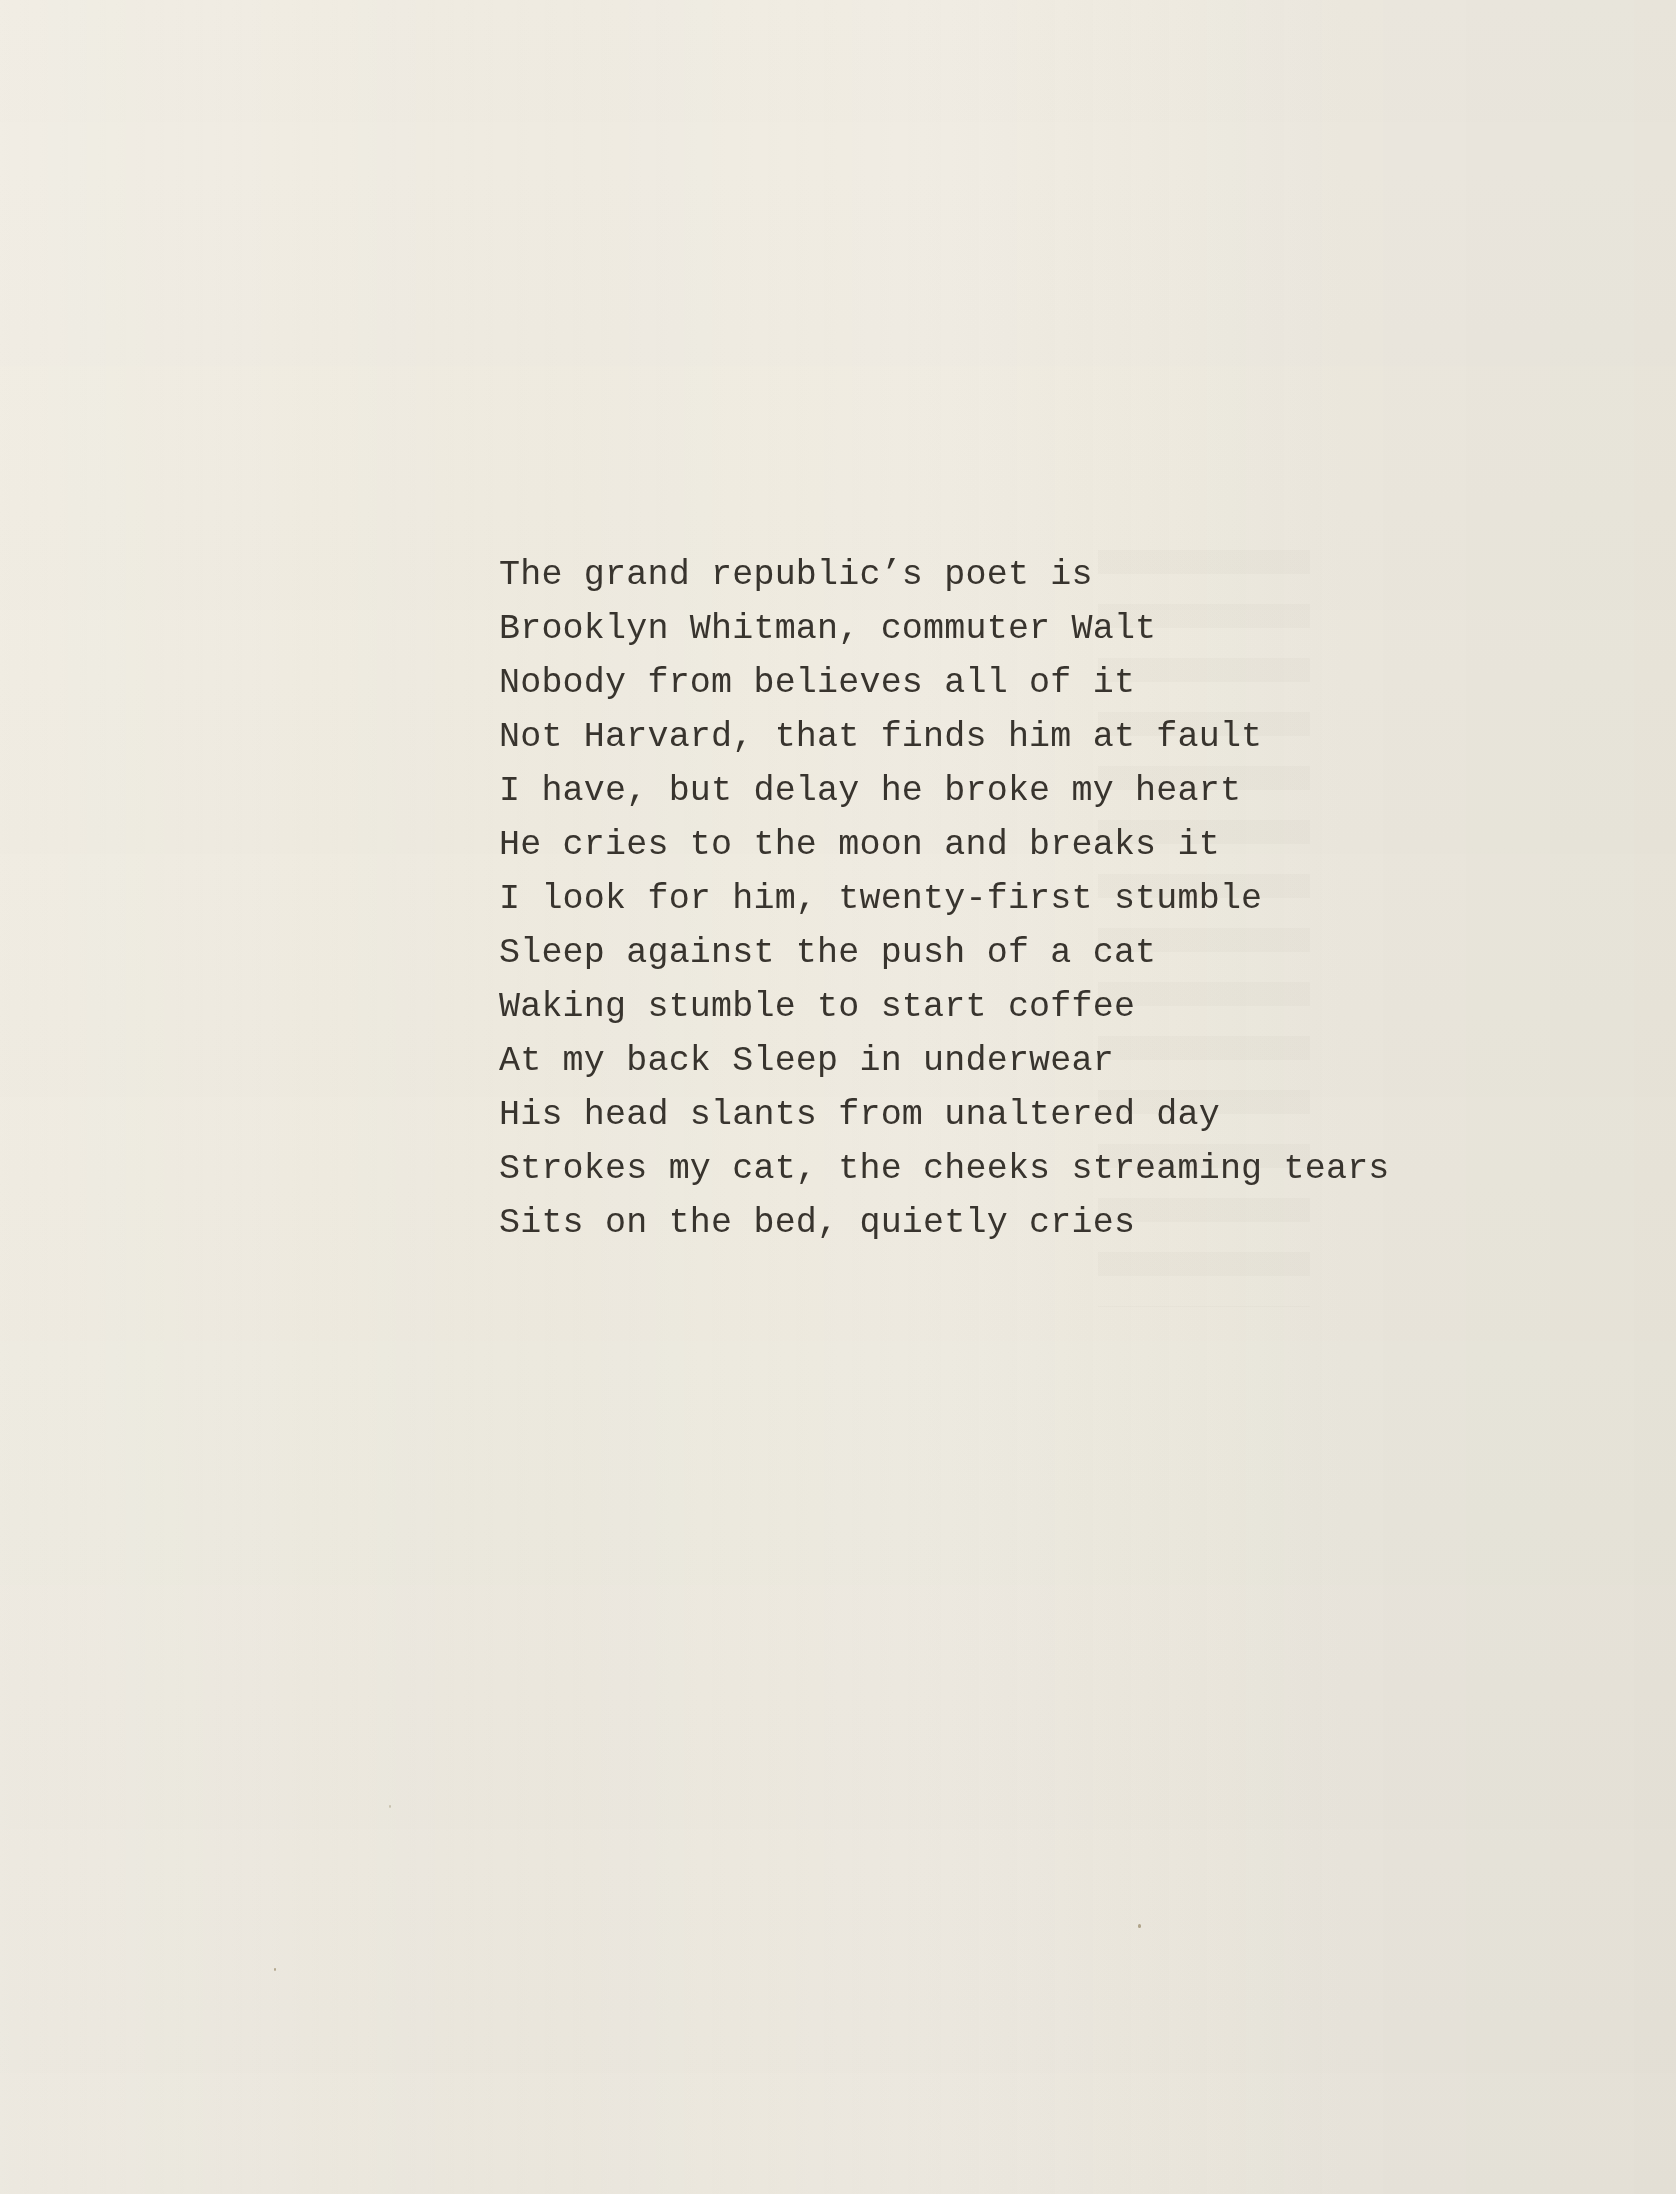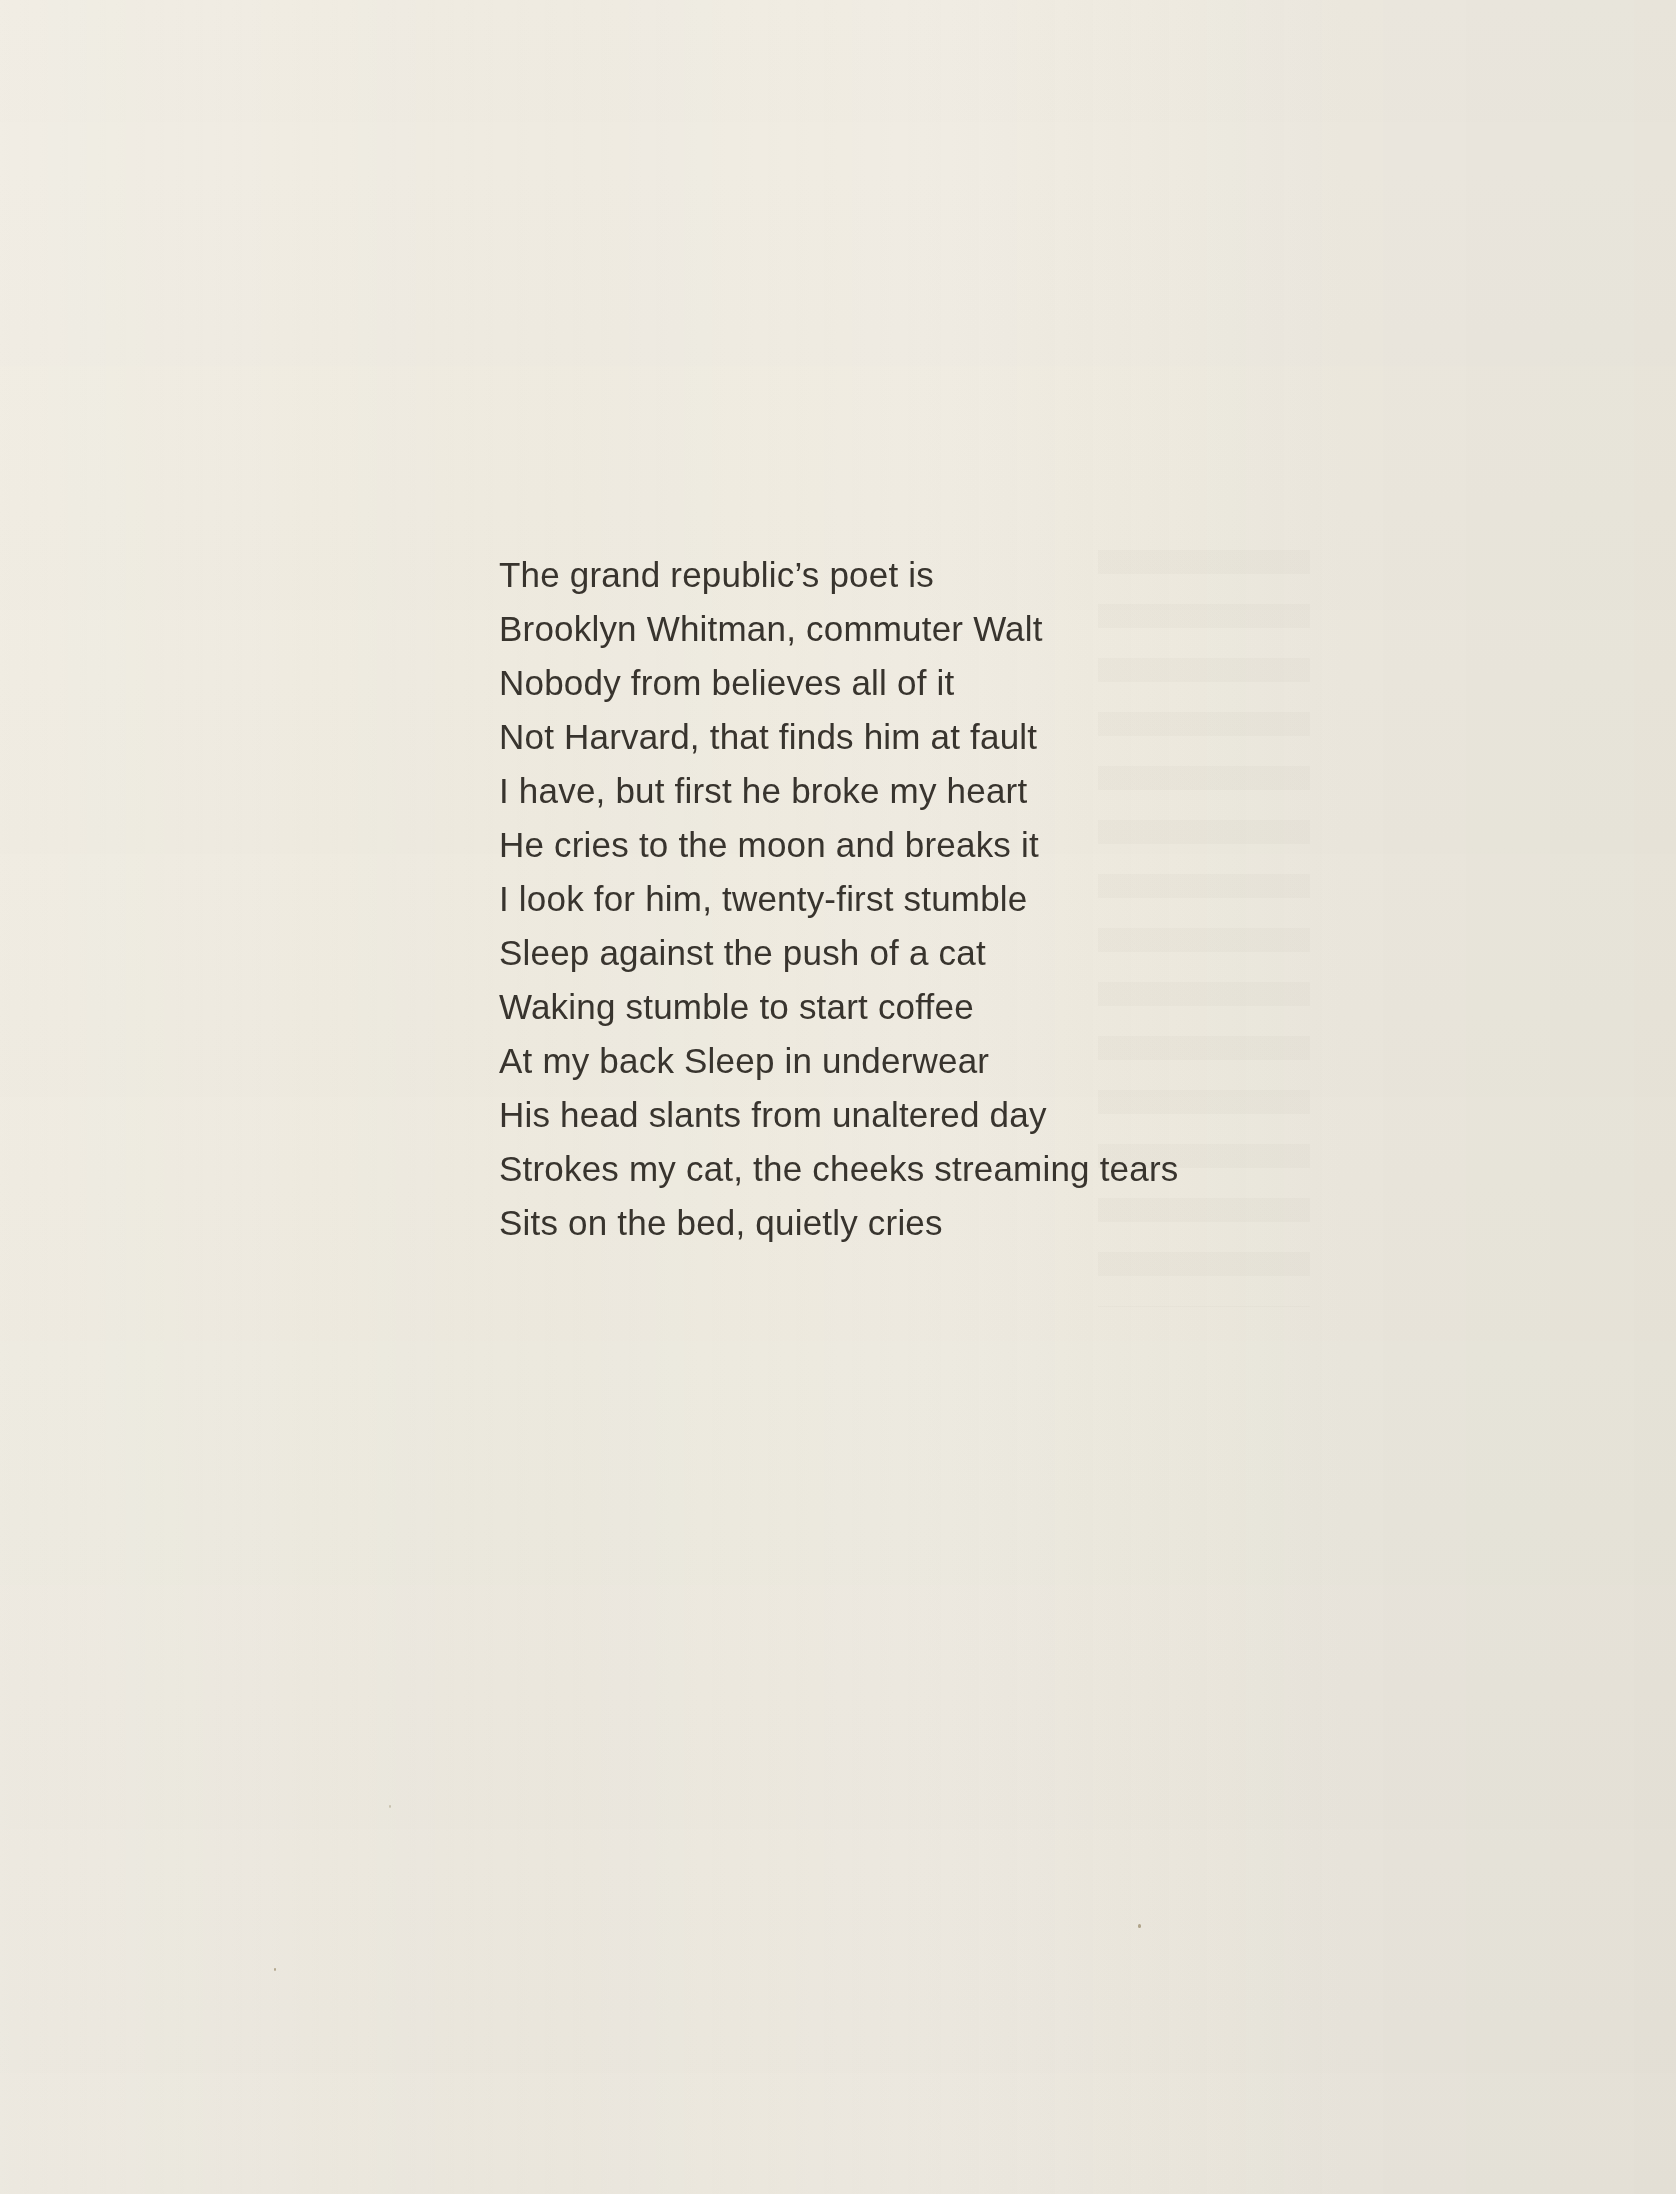--- a/index.html
+++ b/index.html
@@ -33,21 +33,21 @@
         rgba(0,0,0,0) 24px, rgba(0,0,0,0) 54px);
       pointer-events: none;
     }
     .poem {
       position: absolute;
       left: 499px;
       top: 548px;
       margin: 0;
       padding: 0;
       list-style: none;
-      font-family: Liberation Sans, sans-serif;
+      font-family: Liberation Mono, monospace;
       font-size: 35px;
       line-height: 54px;
       color: #38342e;
       letter-spacing: 0.2px;
     }
     .poem li {
       white-space: nowrap;
       margin: 0;
       padding: 0;
     }
@@ -63,21 +63,21 @@
 <body>
 
 <div class="page">
   <div class="bleed"></div>
 
   <ol class="poem">
     <li>The grand republic’s poet is</li>
     <li>Brooklyn Whitman, commuter Walt</li>
     <li>Nobody from believes all of it</li>
     <li>Not Harvard, that finds him at fault</li>
-    <li>I have, but first he broke my heart</li>
+    <li>I have, but delay he broke my heart</li>
     <li>He cries to the moon and breaks it</li>
     <li>I look for him, twenty-first stumble</li>
     <li>Sleep against the push of a cat</li>
     <li>Waking stumble to start coffee</li>
     <li>At my back Sleep in underwear</li>
     <li>His head slants from unaltered day</li>
     <li>Strokes my cat, the cheeks streaming tears</li>
     <li>Sits on the bed, quietly cries</li>
   </ol>
 

